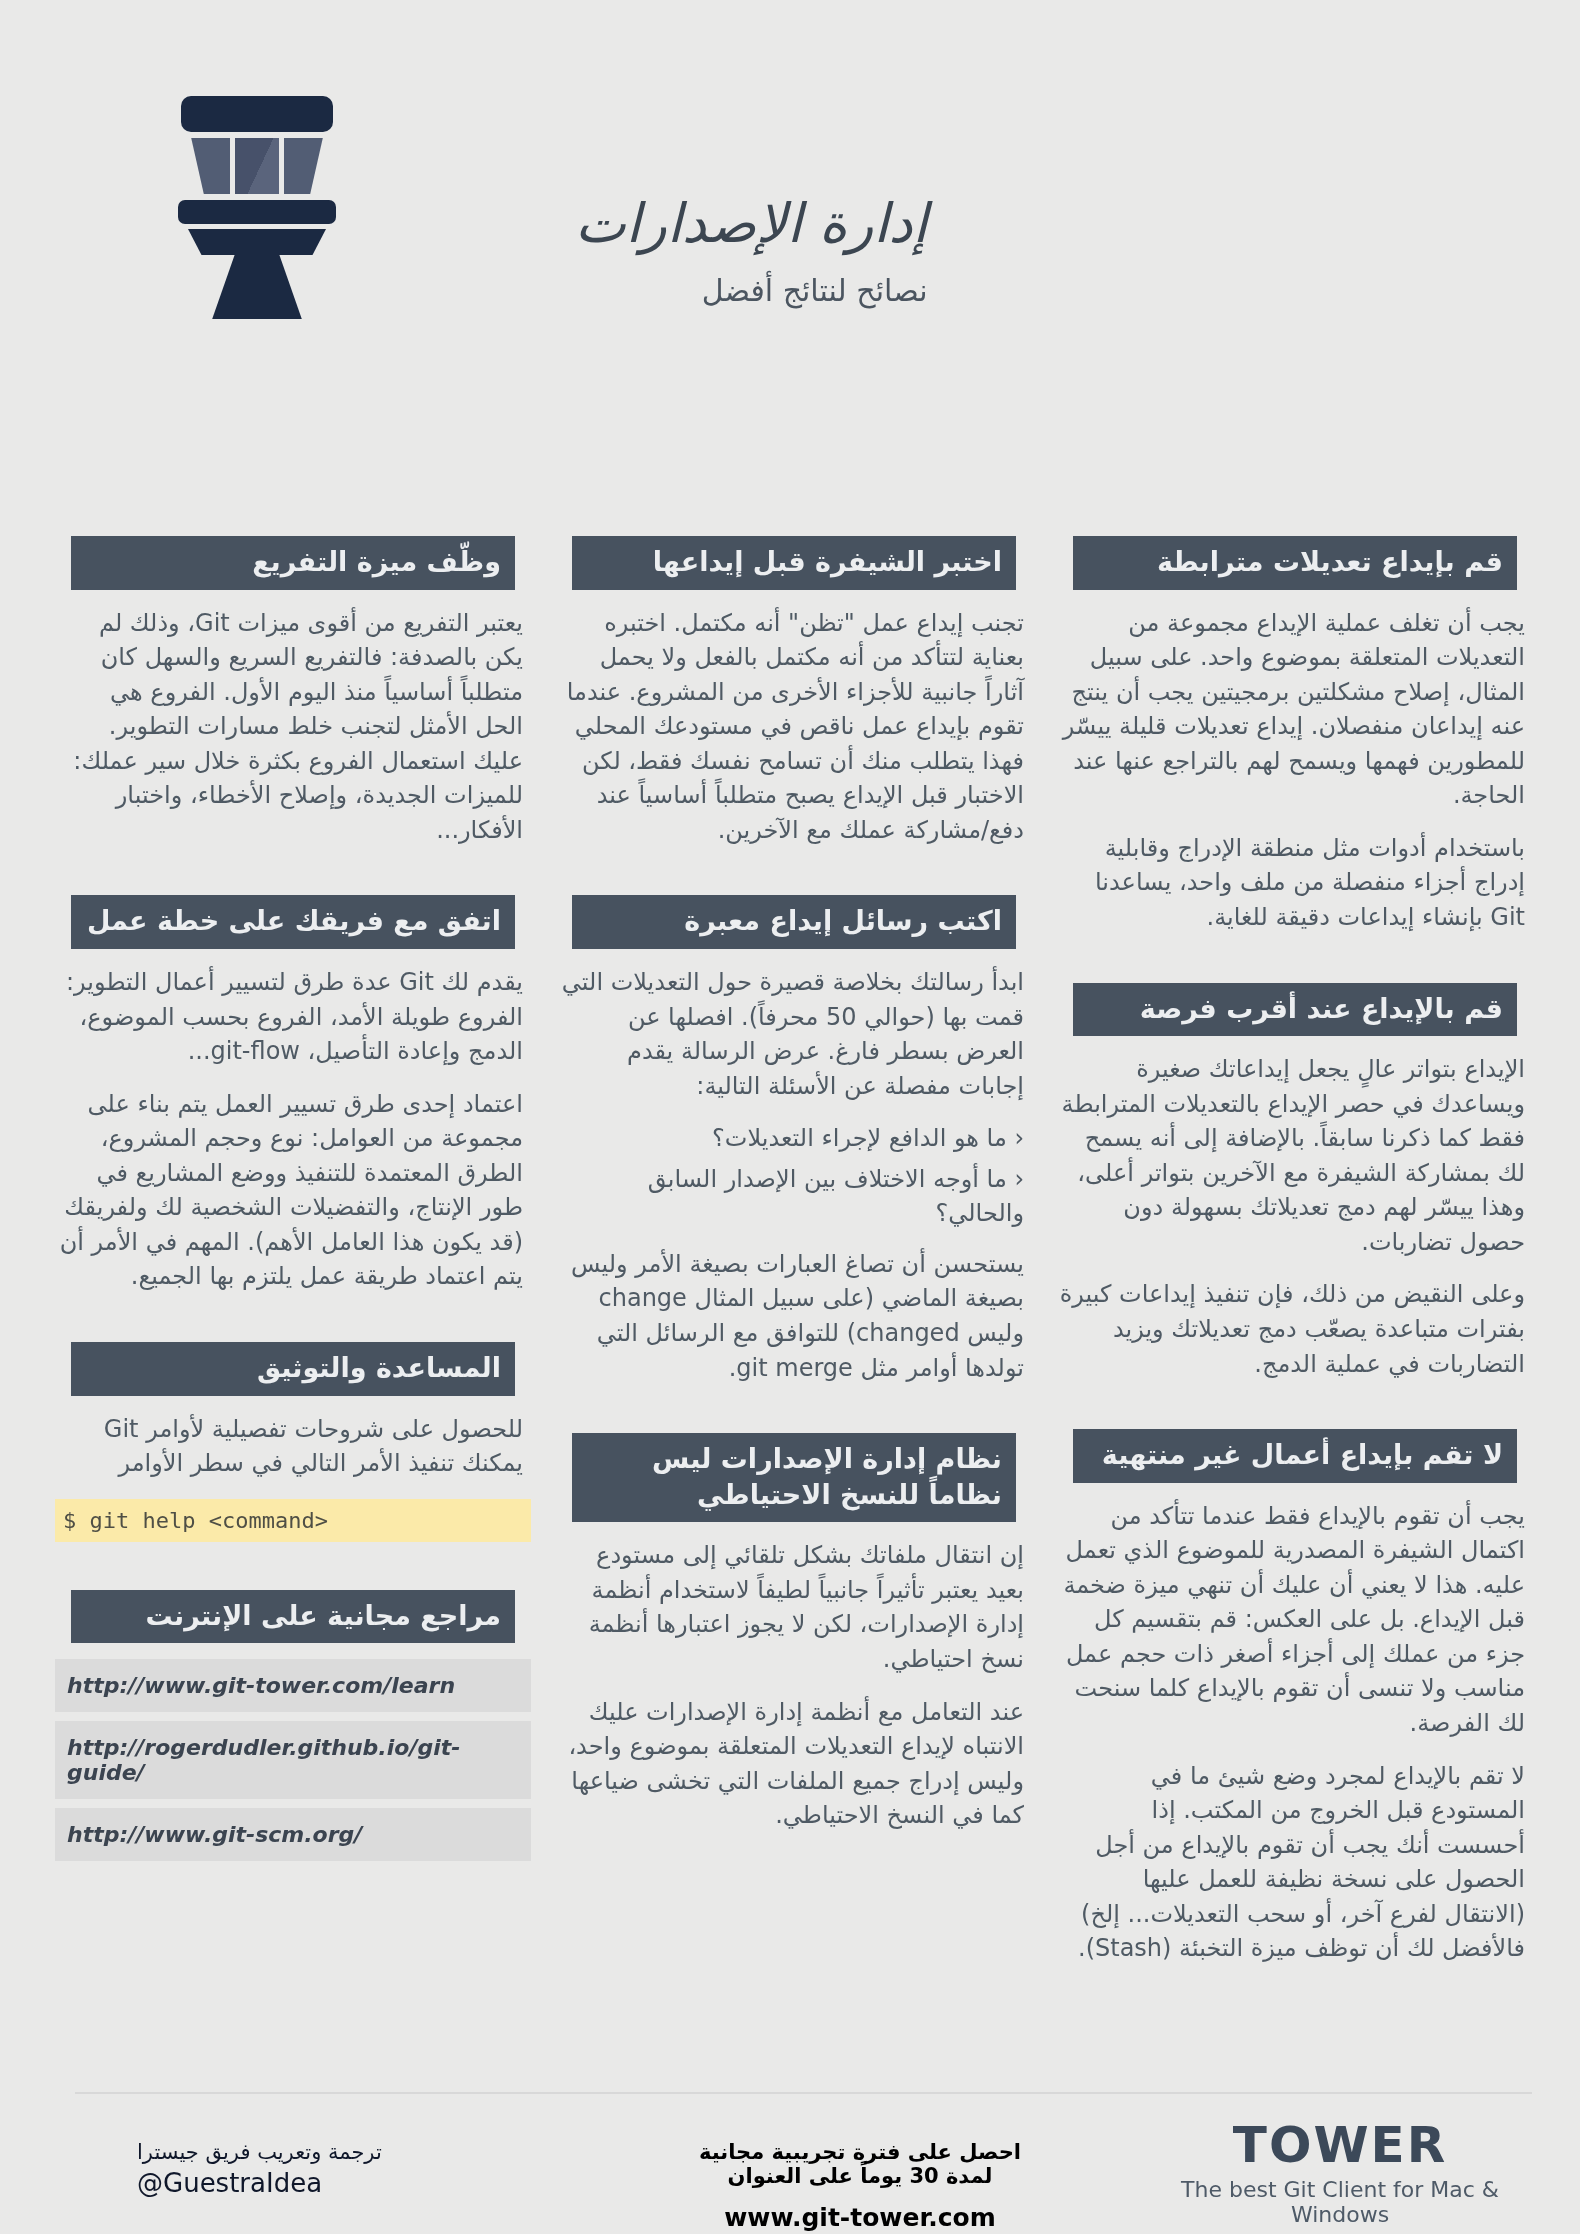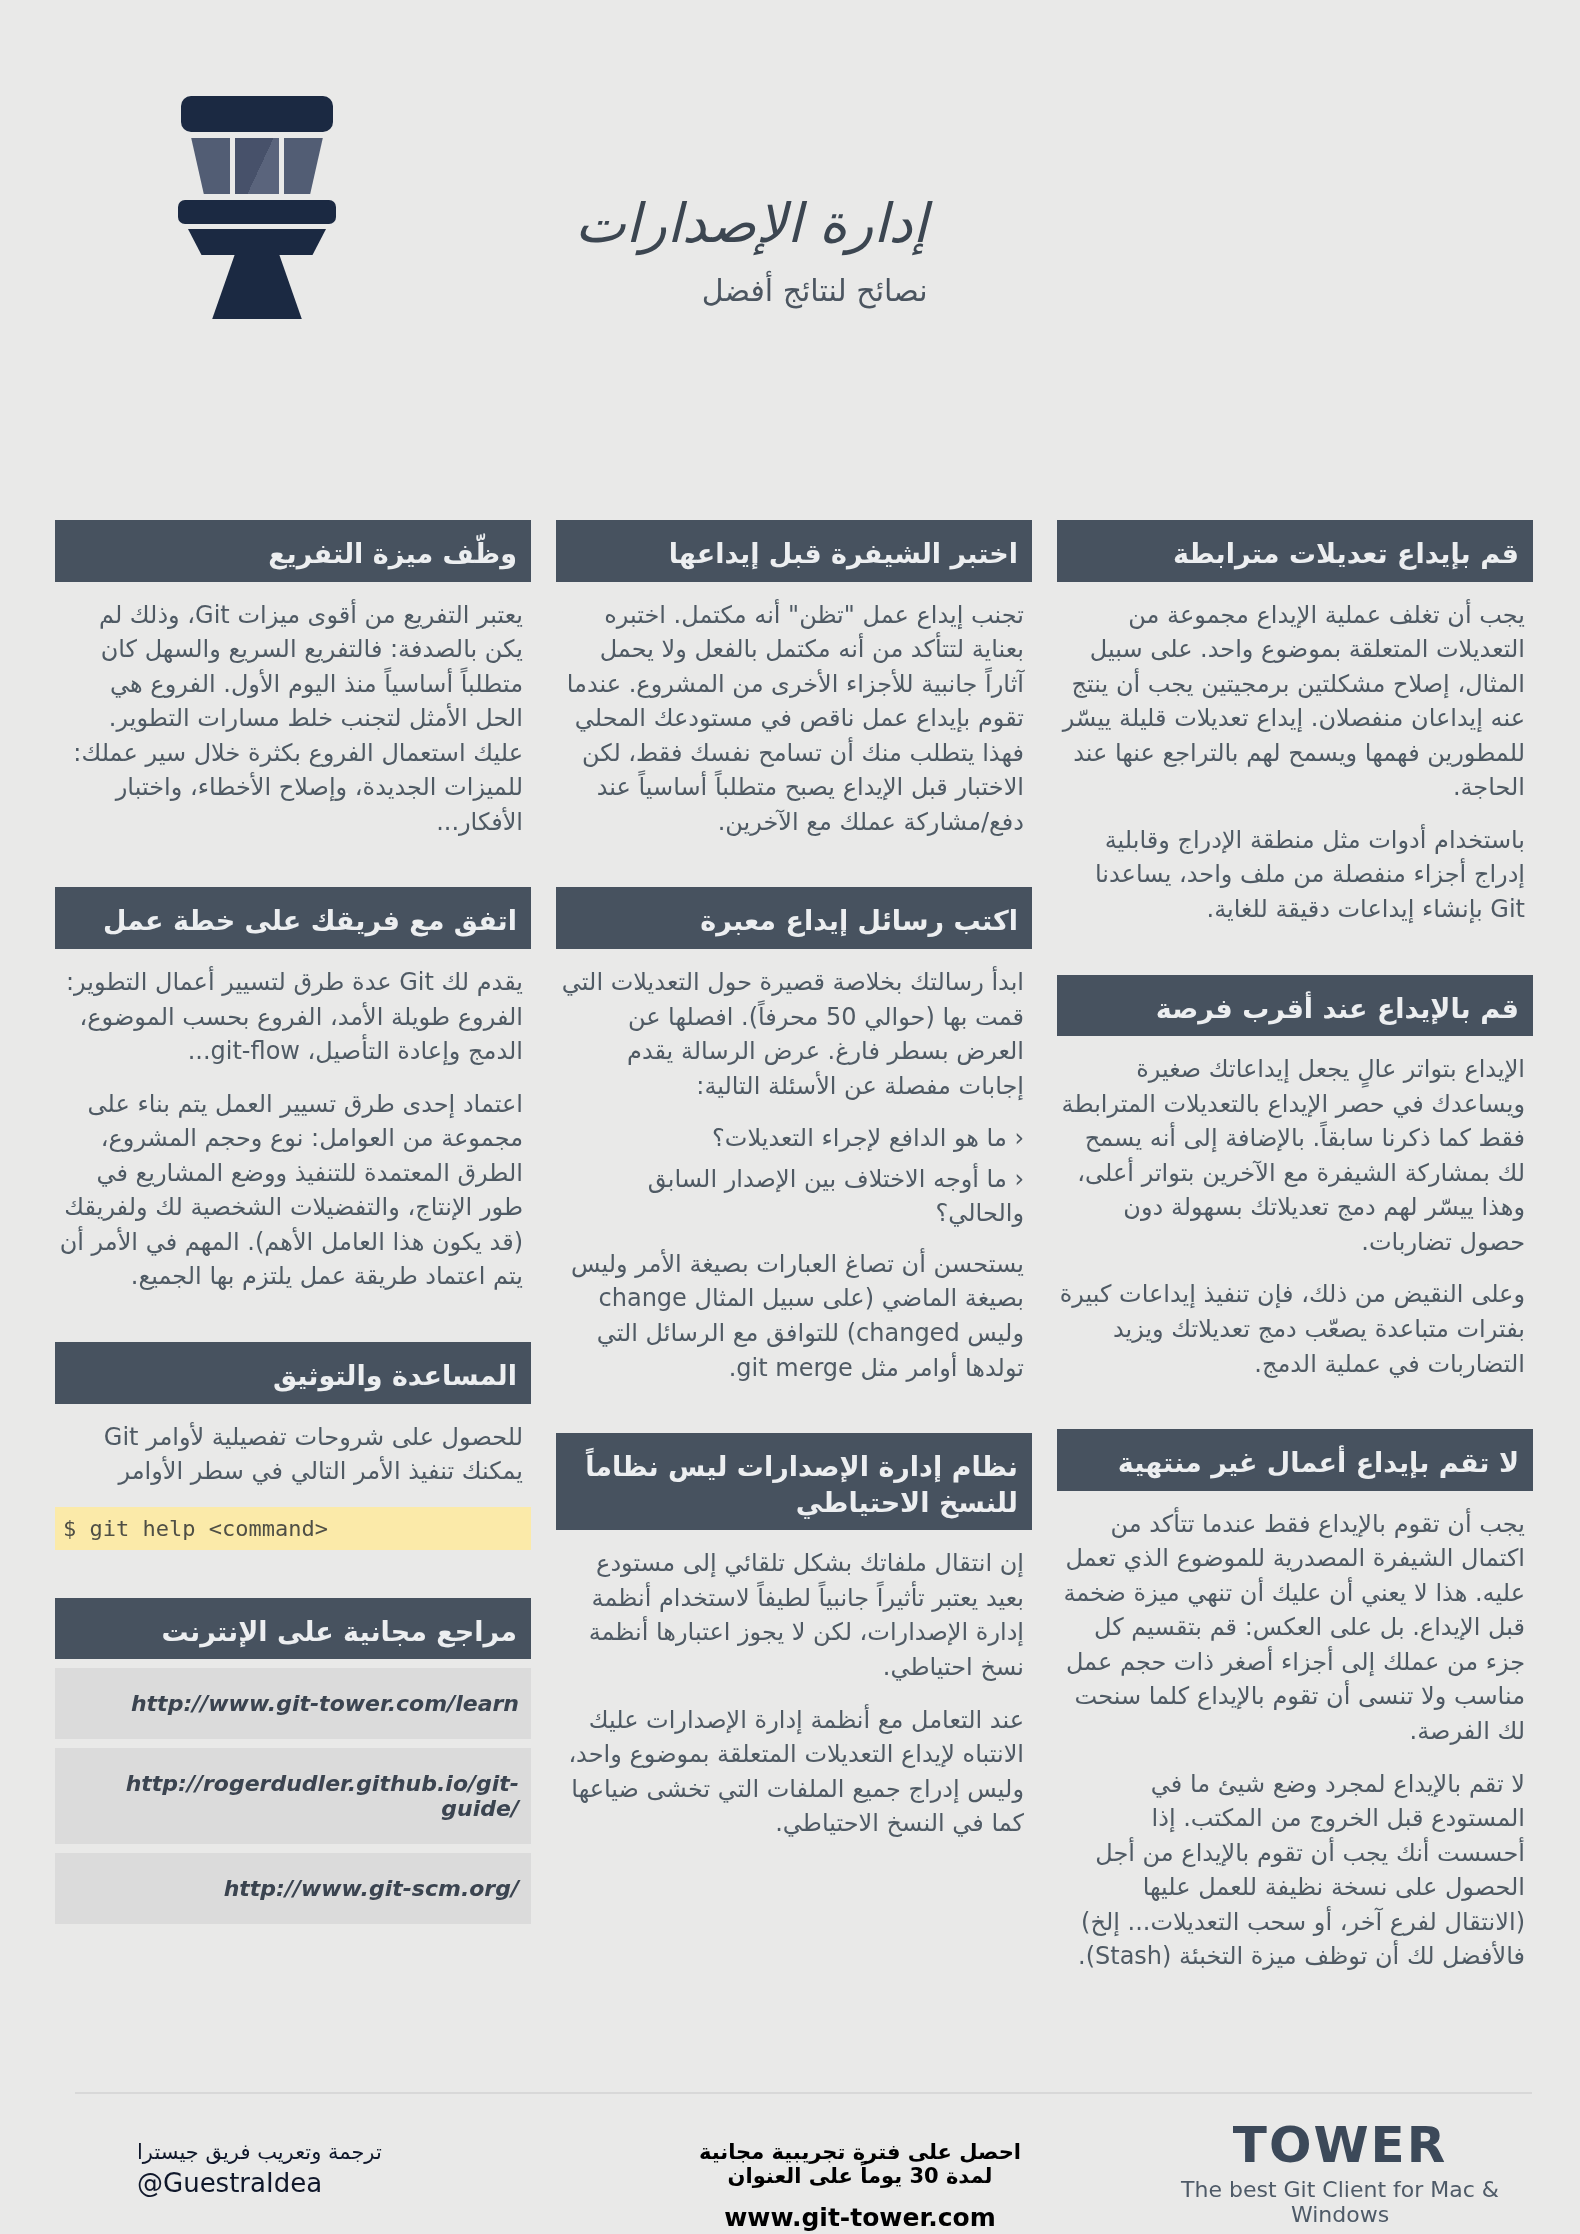--- a/index.html
+++ b/index.html
@@ -25,36 +25,36 @@
   .title-wrap{position:absolute;left:575px;top:192px;}
   
   .columns{
     position:absolute;top:520px;left:55px;width:1478px;
     direction:rtl;display:grid;grid-template-columns:1fr 1fr 1fr;column-gap:25px;
   }
   .section{margin-bottom:48px;}
   .section-heading{
     background:#47525f;color:#eceef0;
     font-size:27px;font-weight:bold;line-height:1.32;
-    padding:16px 14px 10px;margin:0;text-align:right;
+    padding:8px 14px 10px;margin:16px;text-align:right;
   }
   .section p{
     font-size:24px;line-height:1.44;margin:16px 2px 18px;
     padding:0 6px 0 0;text-align:right;color:#4f5a64;
   }
   .section p.bullet{margin:6px 2px 6px;}
   .code-block{
     background:#fbeaa9;color:#4f4f45;direction:ltr;text-align:left;
     font-family:"DejaVu Sans Mono","Liberation Mono",monospace;
     font-size:22px;padding:9px 8px;margin-top:16px;
   }
   .link-bar{
-    background:#dbdbdb;color:#3b4450;direction:ltr;text-align:right;
+    background:#dbdbdb;color:#3b4450;direction:ltr;text-align:left;
     font-style:italic;font-weight:bold;font-size:22px;
-    padding:23px 12px;margin-top:9px;
+    padding:14px 12px;margin-top:9px;
   }
   
   .footer-divider{position:absolute;top:2092px;left:75px;right:48px;height:2px;background:#d8d8d8;}
   .footer-credit{position:absolute;top:2140px;left:137px;width:290px;text-align:left;color:#0f172a;}
   .footer-credit .line1{font-size:21px;direction:rtl;}
   .footer-credit .line2{font-size:26px;margin-top:4px;}
   .footer-trial{position:absolute;top:2140px;left:680px;width:360px;text-align:center;color:#000000;font-weight:bold;}
   .footer-trial .line1{font-size:21px;direction:rtl;}
   .footer-trial .line2{font-size:25px;margin-top:15px;}
   .footer-brand{position:absolute;top:2118px;left:1150px;width:380px;text-align:center;}

